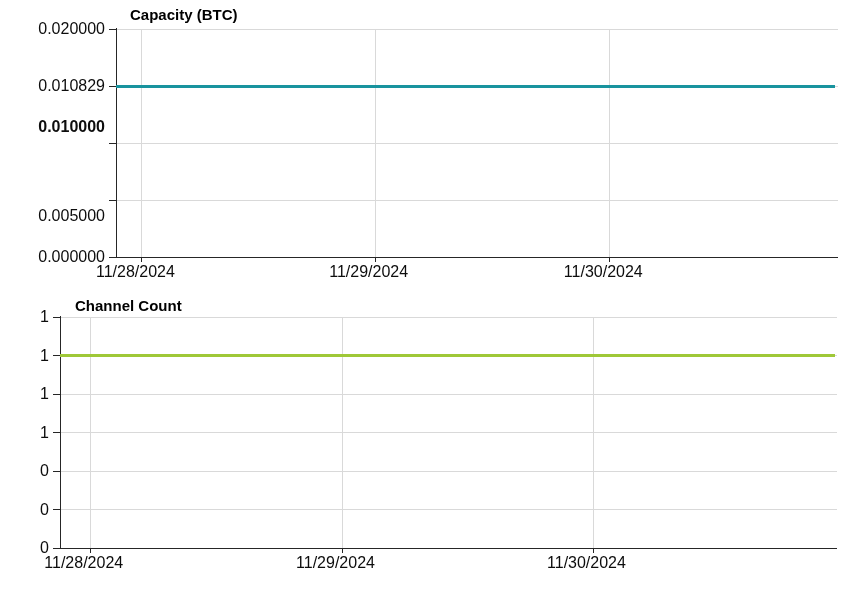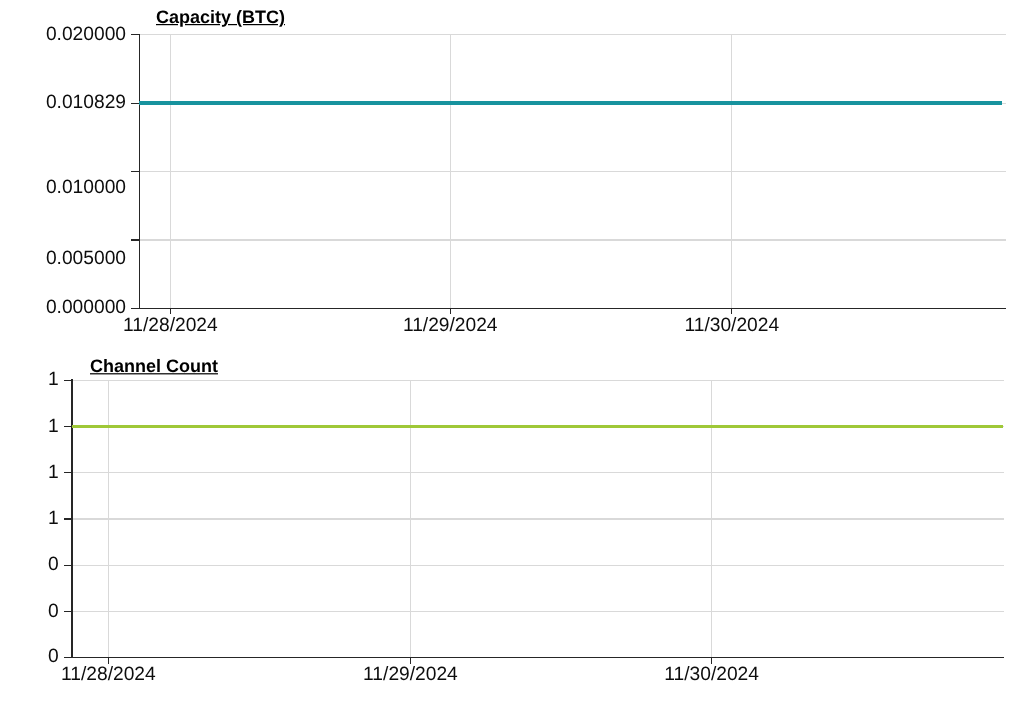--- a/index.html
+++ b/index.html
@@ -9,31 +9,30 @@
     font-family: "Liberation Sans", sans-serif;
     position: relative; overflow: hidden;
   }
   .page { position: absolute; left: 0; top: 0; width: 860px; height: 600px; background: #ffffff; }
   .chart { position: absolute; left: 0; top: 0; width: 860px; height: 600px; }
   .chart-svg { position: absolute; left: 0; top: 0; }
   .chart-title {
     position: absolute;
     font-size: 15px; font-weight: 700; color: #000000;
     white-space: nowrap;
-    text-decoration: underline;
   }
   #chart-0 .chart-title { left: 130px; top: 6px; }
   #chart-1 .chart-title { left: 75px; top: 297px; text-align: right; }
   .tick-label {
     position: absolute;
     font-size: 16px; color: #0d0d0d; line-height: 16px;
     white-space: nowrap;
   }
   .y-tick { width: 80px; text-align: right; }
-  .x-tick { width: 92px; text-align: center; }
+  .x-tick { width: 92px; }
 </style>
 </head>
 <body>
 
 <div class="page">
 
   <figure class="chart" id="chart-0">
     <svg class="chart-svg" width="860" height="600">
         <line x1="116" y1="29" x2="838" y2="29" stroke="#d9d9d9" stroke-width="1" shape-rendering="crispEdges"></line>
         <line x1="116" y1="86" x2="838" y2="86" stroke="#d9d9d9" stroke-width="1" shape-rendering="crispEdges"></line>
@@ -50,21 +49,21 @@
         <line x1="109" y1="200" x2="116" y2="200" stroke="#262626" stroke-width="1" shape-rendering="crispEdges"></line>
         <line x1="109" y1="257" x2="116" y2="257" stroke="#262626" stroke-width="1" shape-rendering="crispEdges"></line>
         <line x1="141.992" y1="257" x2="141.992" y2="262" stroke="#262626" stroke-width="1" shape-rendering="crispEdges"></line>
         <line x1="375.198" y1="257" x2="375.198" y2="262" stroke="#262626" stroke-width="1" shape-rendering="crispEdges"></line>
         <line x1="609.848" y1="257" x2="609.848" y2="262" stroke="#262626" stroke-width="1" shape-rendering="crispEdges"></line>
         <line x1="116" y1="86" x2="835.112" y2="86" stroke="#18939e" stroke-width="3" shape-rendering="crispEdges"></line>
       </svg>
     <figcaption class="chart-title">Capacity (BTC)</figcaption>
   <div class="tick-label y-tick" style="left: 25px; top: 21px;">0.020000</div>
       <div class="tick-label y-tick" style="left: 25px; top: 78px;">0.010829</div>
-      <div class="tick-label y-tick" style="left: 25px; top: 149px;">0.010000</div>
+      <div class="tick-label y-tick" style="left: 25px; top: 119px; font-weight: bold;">0.010000</div>
       <div class="tick-label y-tick" style="left: 25px; top: 208px;">0.005000</div>
       <div class="tick-label y-tick" style="left: 25px; top: 249px;">0.000000</div>
       <div class="tick-label x-tick" style="left: 95.992px; top: 264px;">11/28/2024</div>
       <div class="tick-label x-tick" style="left: 329.198px; top: 264px;">11/29/2024</div>
       <div class="tick-label x-tick" style="left: 563.848px; top: 264px;">11/30/2024</div>
     </figure>
 
   <figure class="chart" id="chart-1">
     <svg class="chart-svg" width="860" height="600">
         <line x1="60" y1="317" x2="837" y2="317" stroke="#d9d9d9" stroke-width="1" shape-rendering="crispEdges"></line>

